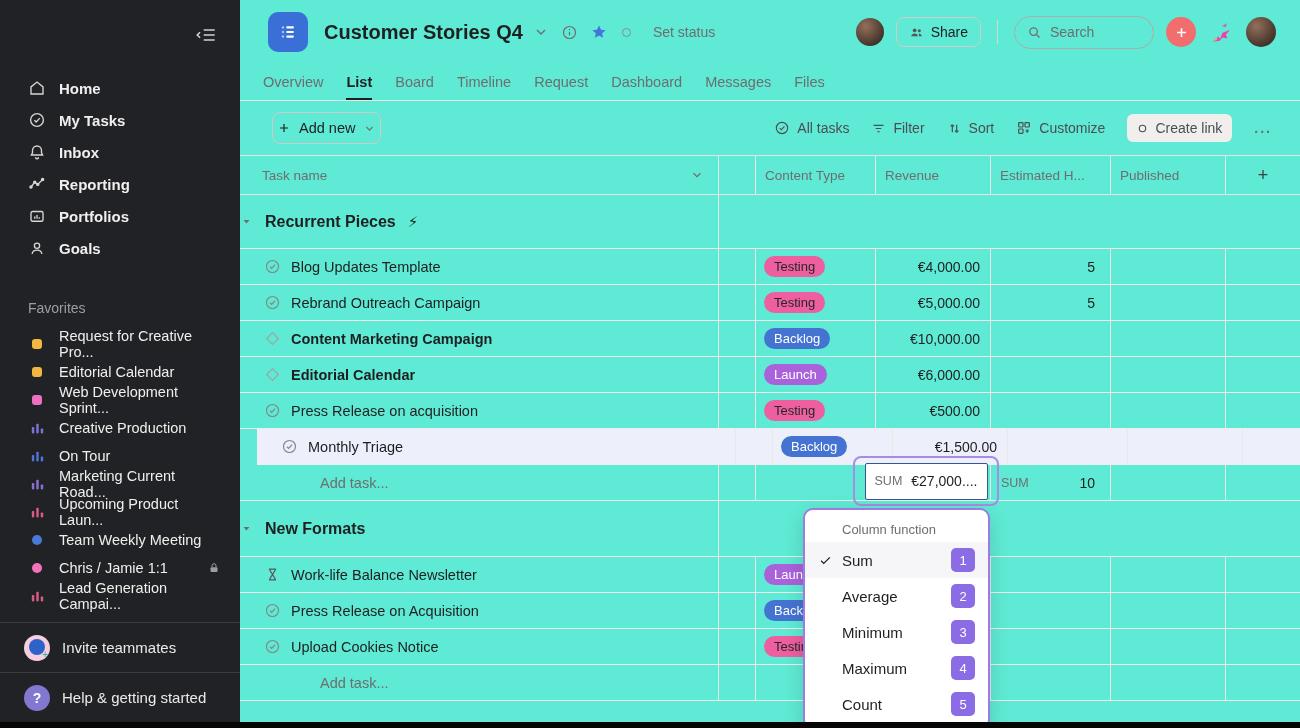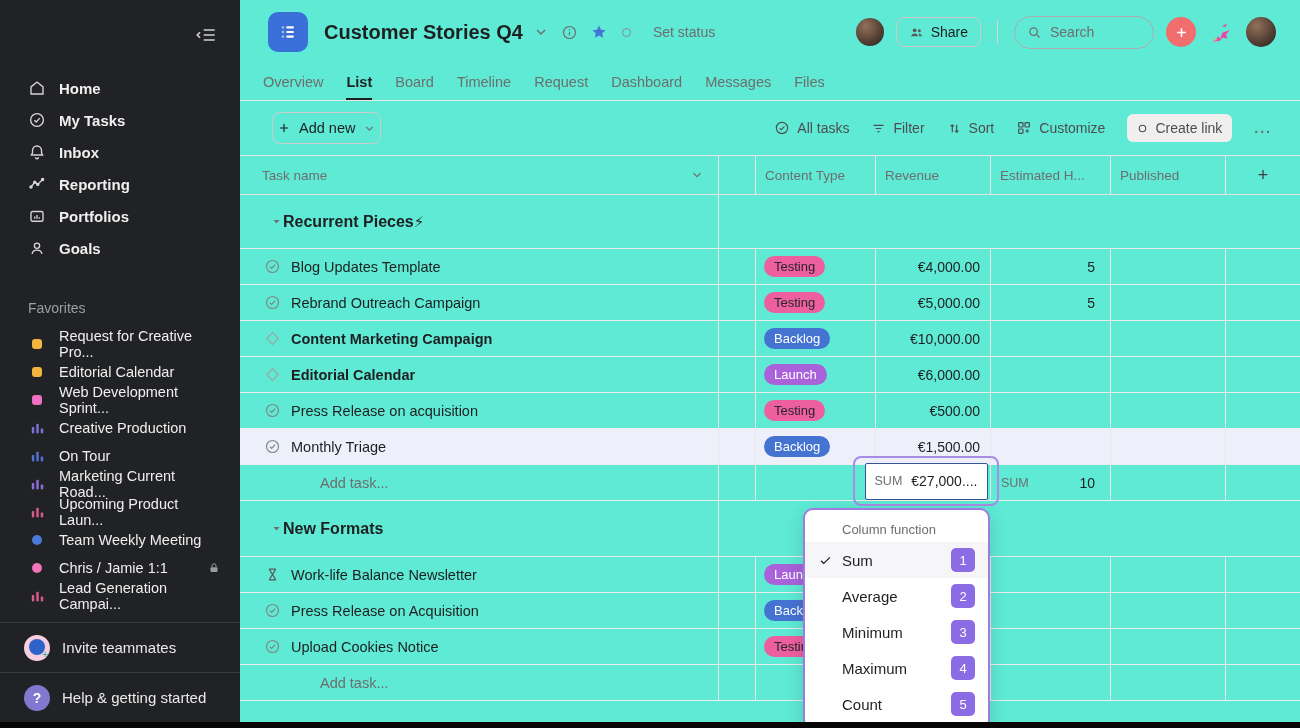--- a/index.html
+++ b/index.html
@@ -67,28 +67,28 @@
   .thead, .trow { display:grid; grid-template-columns:478px 37px 120px 115px 120px 115px 75px; }
   .thead { height:40px; border-top:1px solid #e5e4e3; border-bottom:1px solid #e5e4e3; color:#6d6e6f; font-size:13.5px; }
   .cell { height:100%; display:flex; align-items:center; overflow:hidden; }
   .bl { border-left:1px solid #e9e8e7; }
   .h-name { justify-content:space-between; padding:0 14px 0 22px; }
   .h-col { padding-left:9px; }
   .h-add { justify-content:center; color:#3f4043; cursor:pointer; }
 
   .sec { display:grid; grid-template-columns:478px 1fr; height:54px; border-bottom:1px solid #ecebea; }
   .sec2 { height:56px; }
-  .sec-left { display:flex; align-items:center; gap:0; padding-left:30px; }
+  .sec-left { display:flex; align-items:center; gap:12px; }
   .sec-caret { color:#6d6e6f; display:flex; cursor:pointer; }
   .sec-title { font-size:16px; font-weight:700; color:#1e1f21; }
   .sec-emoji { font-size:15px; }
   .sec-right { border-left:1px solid #e9e8e7; height:100%; }
 
   .trow { height:36px; border-bottom:1px solid #eeedec; font-size:14.5px; color:#1e1f21; }
-  .trow.hl { background:#edeffb; }
+  .trow.hl { background:#edeffb;margin-left:17px; }
   .name-cell { padding-left:24px; gap:10px; cursor:pointer; }
   .row-ic { width:17px; height:17px; display:flex; flex:none; color:#7e8c87; }
   .row-ic.dia { color:#9aa8a2; }
   .row-ic.hour { color:#56585a; }
   .tname { white-space:nowrap; overflow:hidden; }
   .tname.mile { font-weight:700; }
   .rev { justify-content:flex-end; padding-right:10px; font-size:14px; }
   .est { justify-content:flex-end; padding-right:15px; font-size:14px; }
   .pill { margin-left:8px; padding:3px 10px; border-radius:12px; font-size:13px; white-space:nowrap; cursor:pointer; }
   .p-testing { background:#ee5fa0; color:#26262a; }

